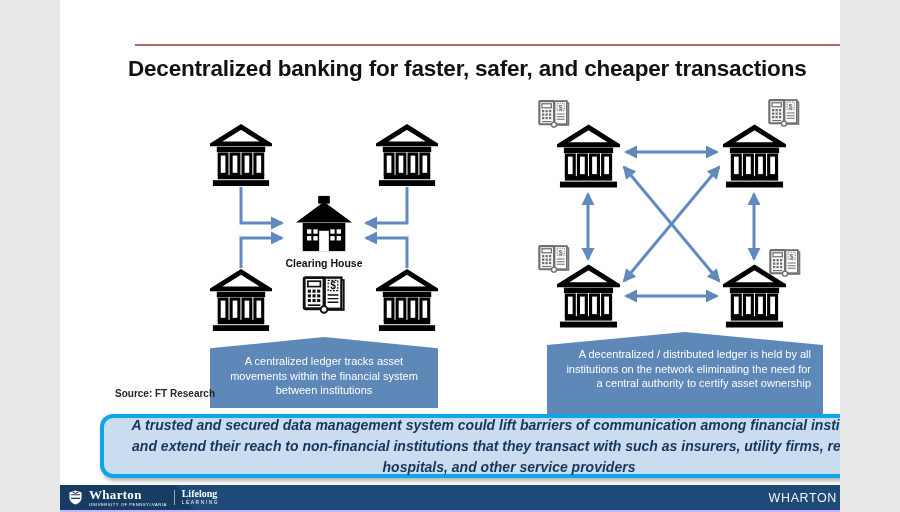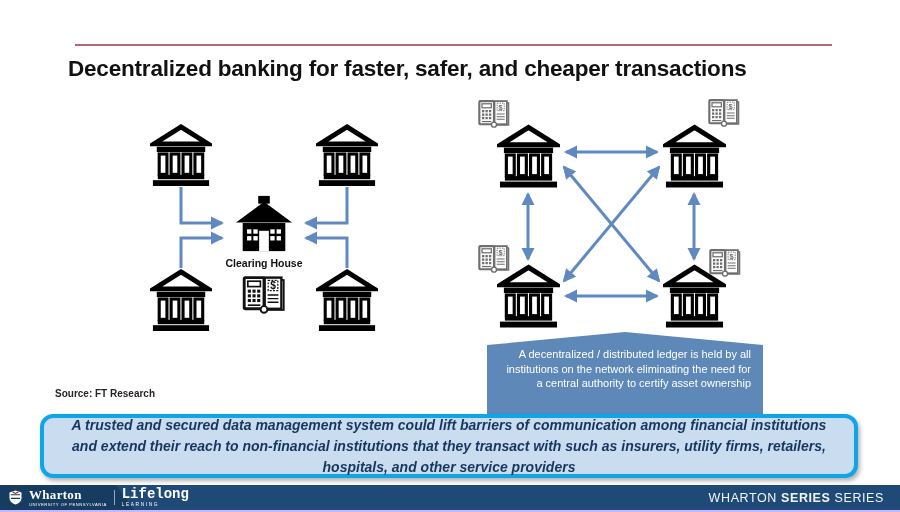--- a/index.html
+++ b/index.html
@@ -1,20 +1,19 @@
 <!DOCTYPE html>
 <html style="--accent-line: #b06a6e; --arrow-blue: #6089bf; --callout-blue: #5d88b8; --summary-bg: #c9dcf0; --summary-text: #17365d; --footer-bg: #1f4a77; --footer-dark: #173c61;"><head>
 <meta charset="utf-8">
 <style>
   html,body{margin:0;padding:0;background:#e8e8e8;}
   .slide{
-    position:relative; width:872px; height:512px; background:#ffffff;
+    position:relative; width:780px; height:512px; background:#ffffff;
     font-family:"Liberation Sans", sans-serif; overflow:hidden;
     margin:0 auto;
-    padding-left:28px;
   }
   .accent-line{
     position:absolute; left:75px; top:44px; width:757px; height:2px;
     background:var(--accent-line,#b06a6e);
   }
   .title{
     position:absolute; left:68px; top:56px; margin:0; width:800px;
     font-size:22.5px; font-weight:bold; color:#111; letter-spacing:-0.2px;
     white-space:nowrap;
   }
@@ -61,21 +60,21 @@
   }
   .brand{
     position:relative; display:flex; align-items:center; gap:7px; padding-left:9px; color:#fff;
   }
   .brand .shield{ width:13px; height:15px; flex:0 0 auto; }
   .wordmark{ display:flex; flex-direction:column; line-height:1; }
   .wordmark .name{ font-family:"Liberation Serif",serif; font-weight:bold; font-size:13px; letter-spacing:0.3px; }
   .wordmark .uni{ font-size:4.2px; letter-spacing:0.5px; text-transform:uppercase; margin-top:1.5px; }
   .brand .divider{ width:1px; height:15px; background:rgba(255,255,255,0.55); }
   .lifelong{ display:flex; flex-direction:column; line-height:1; }
-  .lifelong .ll{ font-family:Liberation Mono, monospace; font-weight:bold; font-size:14px; }
+  .lifelong .ll{ font-family:Liberation Serif, serif; font-weight:bold; font-size:10px; }
   .lifelong .lr{ font-size:4.8px; letter-spacing:1.6px; margin-top:1.5px; }
   .series{
     position:relative; margin-left:auto; padding-right:16px; color:#f2f6fa;
     font-size:12.5px; letter-spacing:0.6px;
   }
   .series b{ font-weight:bold; }
 </style>
 </head>
 <body>
 
@@ -178,20 +177,23 @@
     <use href="#bank-sym" x="203" y="174" width="63" height="64"></use>
 
     <g class="ledger-gray">
       <use href="#ledger-sym" x="16" y="8" width="36" height="32"></use>
       <use href="#ledger-sym" x="246" y="7" width="36" height="32"></use>
       <use href="#ledger-sym" x="16" y="153" width="36" height="32"></use>
       <use href="#ledger-sym" x="247" y="157" width="36" height="32"></use>
     </g>
   </svg>
 
+  <div class="callout callout-left">
+    <p>A centralized ledger tracks asset movements within the financial system between institutions</p>
+  </div>
 
   <div class="callout callout-right">
     <p>A decentralized / distributed ledger is held by all institutions on the network eliminating the need for a central authority to certify asset ownership</p>
   </div>
 
   <div class="source">Source: FT Research</div>
 
   <div class="summary">
     <p>A trusted and secured data management system could lift barriers of communication among financial institutions and extend their reach to non-financial institutions that they transact with such as insurers, utility firms, retailers, hospitals, and other service providers</p>
   </div>

